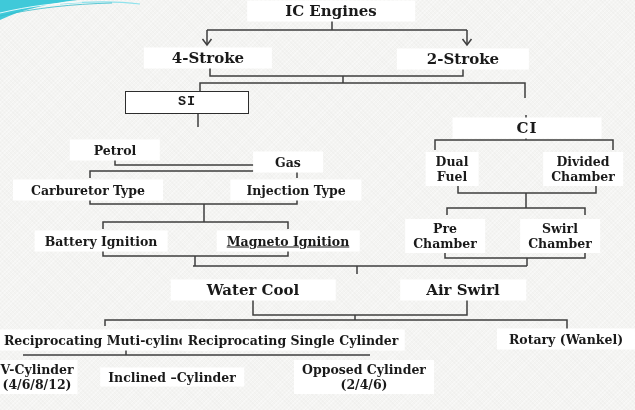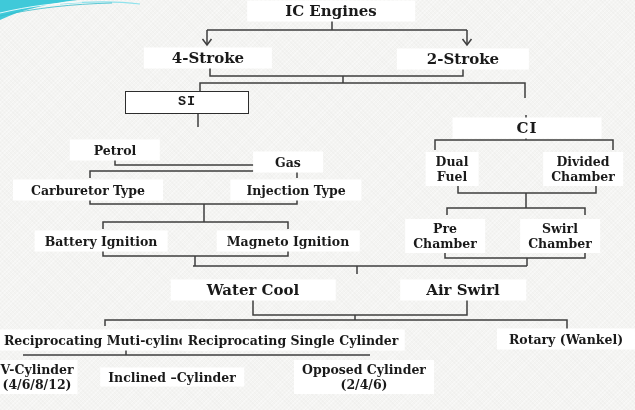--- a/index.html
+++ b/index.html
@@ -100,21 +100,21 @@
   <div class="lbl" style="left:115px;top:150px;padding:3px 24px;">Petrol</div>
 
   <div class="lbl" style="left:288px;top:150px;padding:3px 22px;margin-top:12px;">Gas</div>
 
   <div class="lbl" style="left:88px;top:190px;padding:3px 18px;">Carburetor Type</div>
 
   <div class="lbl" style="left:296px;top:190px;padding:3px 16px;">Injection Type</div>
 
   <div class="lbl" style="left:101px;top:241px;padding:3px 10px;">Battery Ignition</div>
 
-  <div class="lbl" style="left:288px;top:241px;padding:3px 10px;">Magneto Ignition</div>
+  <div class="lbl" style="left:288px;top:241px;padding:3px 10px;text-decoration:underline;">Magneto Ignition</div>
 
   <div class="lbl" style="left:452px;top:169px;padding:2px 10px;">
     <span class="ln">Dual</span>
     <span class="ln">Fuel</span>
   </div>
 
   <div class="lbl" style="left:583px;top:169px;padding:2px 8px;">
     <span class="ln">Divided</span>
     <span class="ln">Chamber</span>
   </div>

